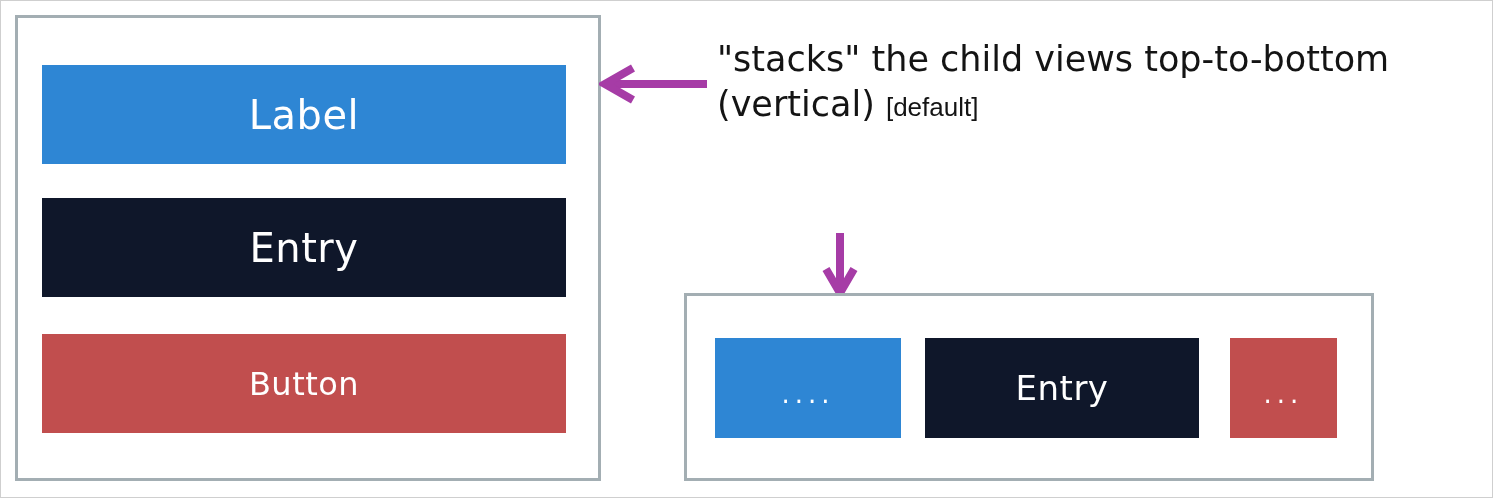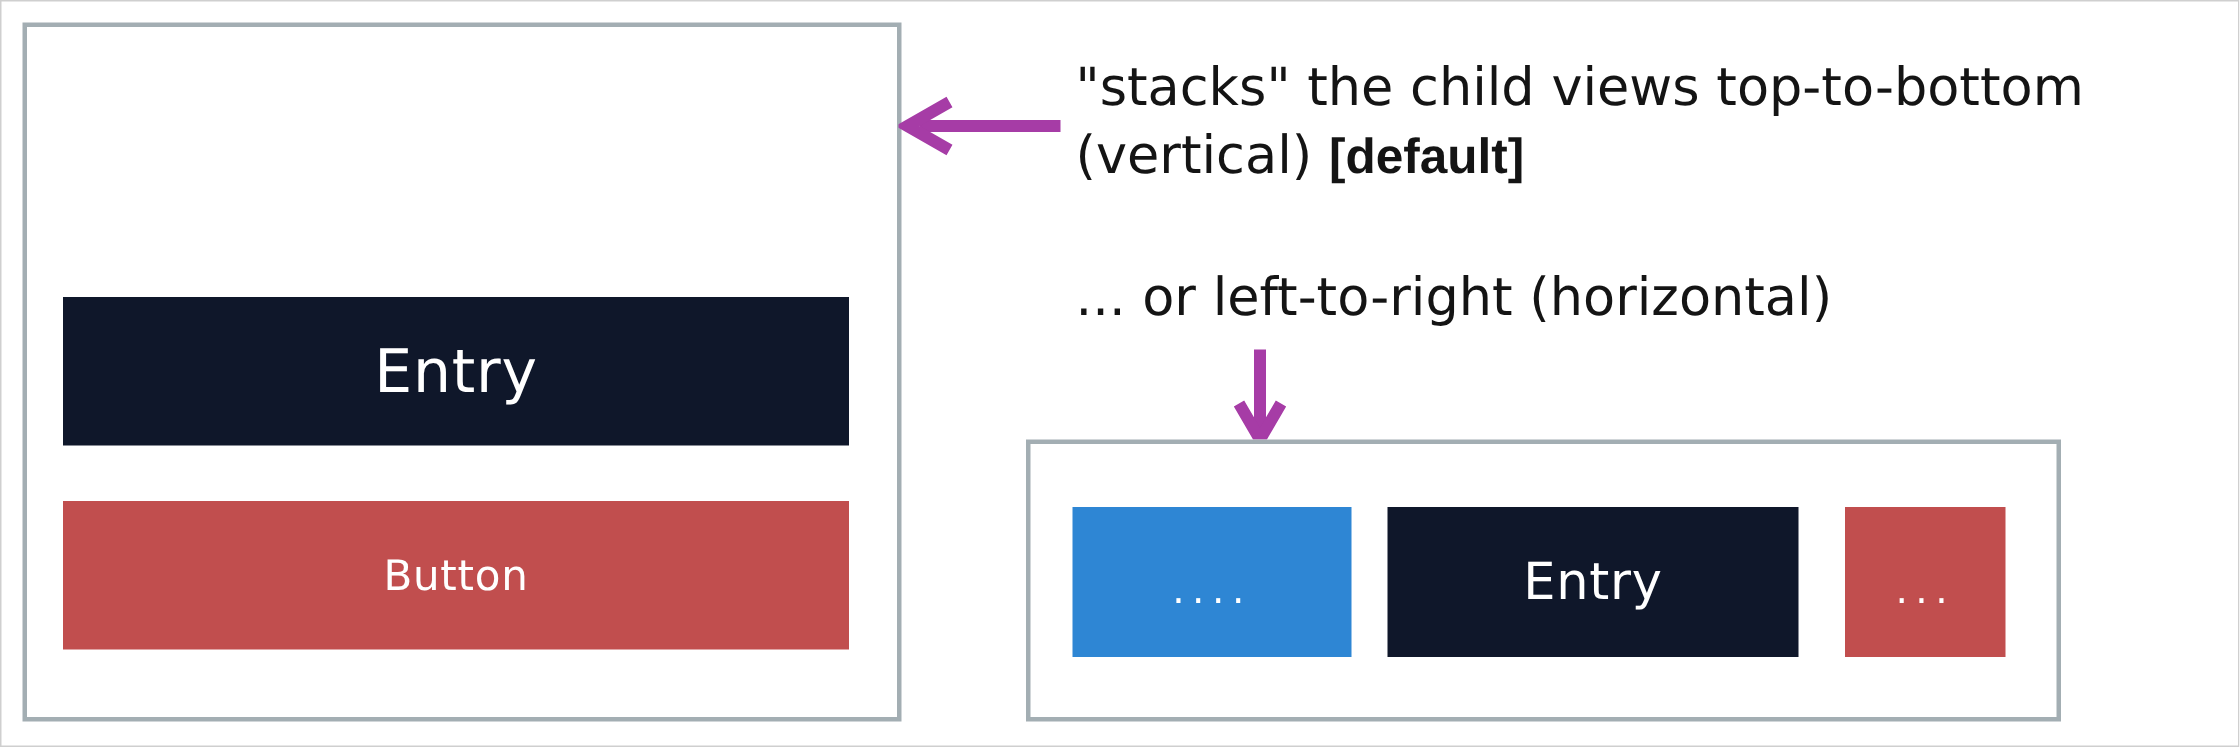--- a/index.html
+++ b/index.html
@@ -53,21 +53,21 @@
     line-height: 1;
     white-space: nowrap;
   }
   .blue  { background: #2e86d4; }
   .green { background: #0f172a; }
   .red   { background: #c14e4e; }
 
   
   #v-label { left: 41px;  top: 64px;  width: 524px; height: 99px;  font-size: 40px; }
   #v-entry { left: 41px;  top: 197px; width: 524px; height: 99px;  font-size: 40px; }
-  #v-button{ left: 41px;  top: 333px; width: 524px; height: 99px;  font-size: 28px; }
+  #v-button{ left: 41px;  top: 333px; width: 524px; height: 99px;  font-size: 32px; }
 
   
   #h-label { left: 714px;  top: 337px; width: 186px; height: 100px; font-size: 26px; }
   #h-entry { left: 924px;  top: 337px; width: 274px; height: 100px; font-size: 34px; }
   #h-button{ left: 1229px; top: 337px; width: 107px; height: 100px; font-size: 26px; }
 
   .dots {
     letter-spacing: 5px;
     position: relative;
     top: 6px;
@@ -78,60 +78,58 @@
     position: absolute;
     color: #141414;
     font-size: 35px;
     line-height: 1.28;
     white-space: nowrap;
   }
   #note-vertical { left: 716px; top: 36px; }
   #note-horizontal { left: 716px; top: 176px; }
   .emph {
     font-family: "Liberation Sans", sans-serif;
-    font-size: 33px;
-    font-weight: 700;
+    font-size: 26px;
+    font-weight: 400;
   }
 
   
   .arrow {
     position: absolute;
   }
   #arrow-left  { left: 598px; top: 62px; }
   #arrow-down  { left: 820px; top: 230px; }
 </style>
 </head>
 <body>
 
 <div id="canvas">
 
   <div class="panel" id="vertical-panel"></div>
 
+  <div class="view-box blue" id="v-label">Label</div>
 
   <div class="view-box green" id="v-entry">Entry</div>
 
   <div class="view-box red" id="v-button">Button</div>
 
   <div class="arrow" id="arrow-left">
     <svg width="112" height="42" viewBox="0 0 112 42" xmlns="http://www.w3.org/2000/svg">
       <g fill="none" stroke="#a63ca6" stroke-width="8" stroke-linecap="butt" stroke-linejoin="miter">
         <line x1="108" y1="21" x2="14" y2="21"></line>
         <polyline points="34,5 6,21 34,37"></polyline>
       </g>
     </svg>
   </div>
 
   <div class="note" id="note-vertical">
     <div>"stacks" the child views top-to-bottom</div>
     <div><span>(vertical) </span><span class="emph">[default]</span></div>
   </div>
 
-  <div class="note" id="note-horizontal">
-    <div>... or left-to-right (horizontal)</div>
-  </div>
 
   <div class="arrow" id="arrow-down">
     <svg width="40" height="64" viewBox="0 0 40 64" xmlns="http://www.w3.org/2000/svg">
       <g fill="none" stroke="#a63ca6" stroke-width="8" stroke-linecap="butt" stroke-linejoin="miter">
         <line x1="19" y1="2" x2="19" y2="58"></line>
         <polyline points="5,38 19,62 33,38"></polyline>
       </g>
     </svg>
   </div>
 

